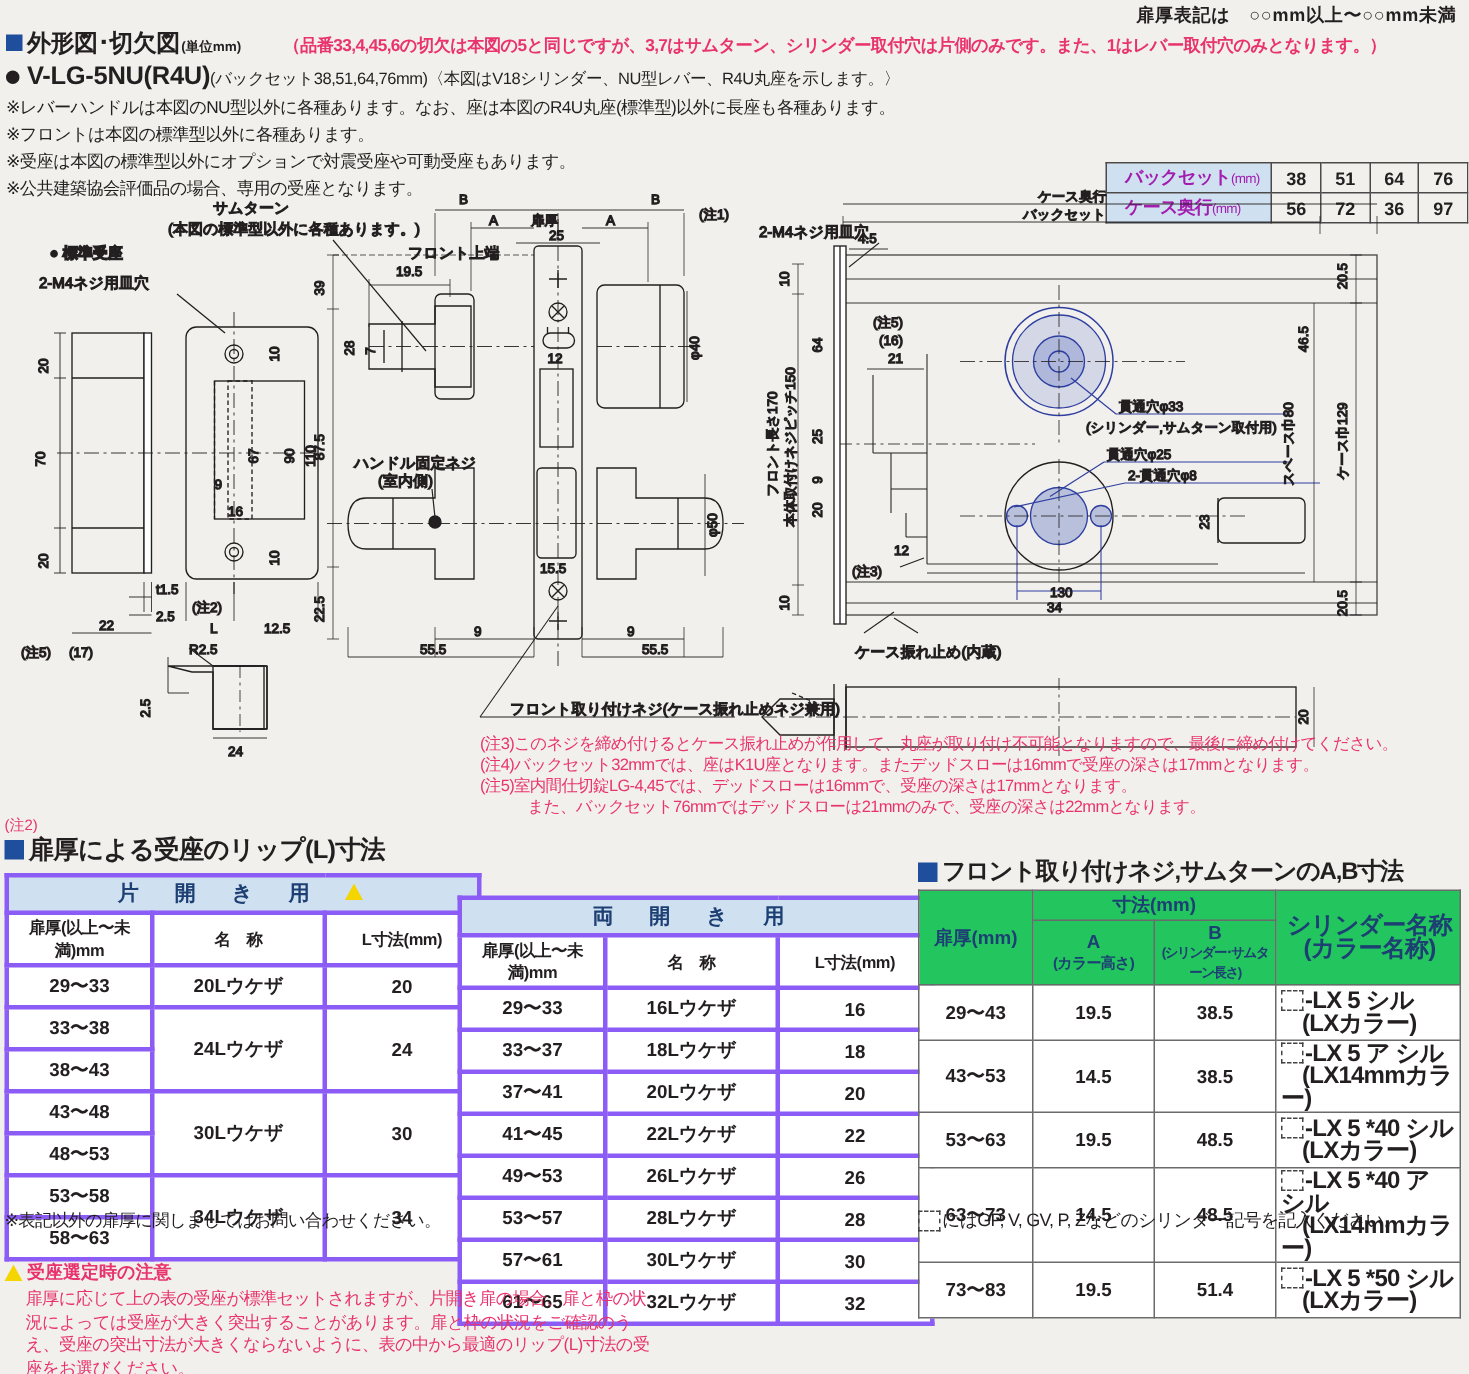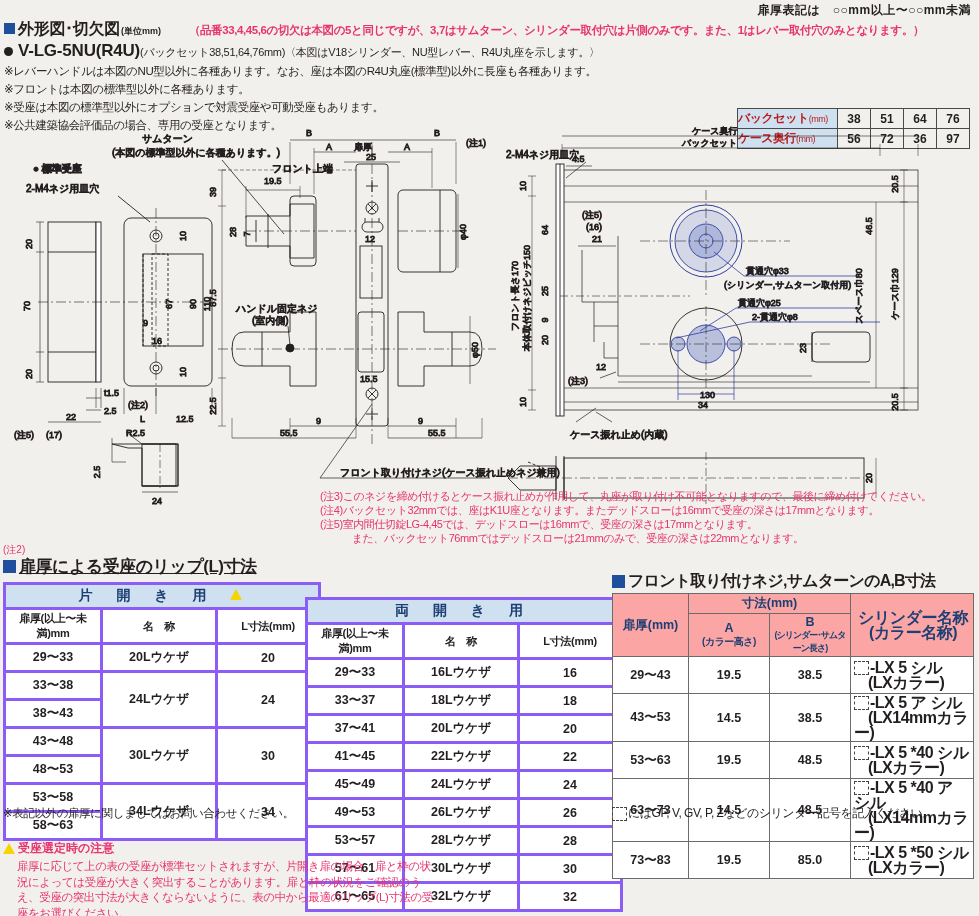--- a/index.html
+++ b/index.html
@@ -24,31 +24,31 @@
   .bullet{display:inline-block;width:9px;height:9px;border-radius:50%;background:#231f20;margin-right:5px;}
   #model-name{font-size:17px;font-weight:bold;letter-spacing:-.2px;}
   #model-bs{font-size:11px;letter-spacing:-.3px;}
   #model-desc{font-size:11px;letter-spacing:-.3px;}
   .b{font-weight:bold;}
   .note-line{font-size:11.5px;letter-spacing:-.4px;left:4px;}
   #nl1{top:64px;} #nl2{top:82px;} #nl3{top:100px;} #nl4{top:118px;}
   
   #bs-table{top:108px;left:737px;border-collapse:collapse;font-size:12px;}
   #bs-table td{border:1px solid #4a4a4a;height:17px;text-align:center;font-weight:bold;}
-  #bs-table td.hd{background:#cfe0f0;text-align:left;padding-left:0;width:98px;color:#b91c1c;letter-spacing:-.5px;}
+  #bs-table td.hd{background:#cfe0f0;text-align:left;padding-left:12px;width:98px;color:#a21caf;letter-spacing:-.5px;}
   #bs-table td.v{width:30px;}
   .u{font-size:9px;font-weight:normal;}
   
   #drawing{top:126px;left:0;width:979px;height:420px;}
   svg{display:block;}
   
   #red-notes{top:489px;left:320px;color:#e8336e;font-size:11px;line-height:14px;letter-spacing:-.45px;font-weight:500;}
   #note2-tag{top:543px;left:3px;color:#e8336e;font-size:10px;}
   
-  #lip-head{top:555px;left:3px;display:flex;align-items:center;text-decoration:underline;}
+  #lip-head{top:555px;left:3px;display:flex;align-items:center;}
   #lip-head .sq{width:13px;height:13px;}
   #lip-head-txt{font-size:17px;font-weight:bold;letter-spacing:-.5px;}
   table.gt{border-collapse:collapse;font-size:12.5px;}
   table.gt td,table.gt th{border:3px solid #8b5cf6;text-align:center;font-weight:bold;color:#231f20;}
   table.gt .grp{background:#cfe0f0;color:#1d3f73;font-size:14px;letter-spacing:10px;height:20px;font-weight:bold;}
   table.gt .colhd{background:#fff;height:20px;font-size:11px;letter-spacing:-.3px;font-weight:bold;}
   table.gt td.d{height:23px;background:#fff;}
   #tbl-kata{top:582px;left:3px;}
   #tbl-kata td.c1{width:92px;} #tbl-kata td.c2{width:110px;} #tbl-kata td.c3{width:98px;}
   #tbl-ryo{top:597px;left:305px;}
@@ -58,21 +58,21 @@
   #warn-block{top:840px;left:3px;width:430px;}
   #warn-title{color:#e8336e;font-weight:bold;font-size:12px;display:flex;align-items:center;}
   #warn-body{color:#e8336e;font-size:11.5px;line-height:15.5px;letter-spacing:-.45px;margin-left:14px;margin-top:2px;font-weight:500;}
   .tri{display:inline-block;width:0;height:0;border-left:6px solid transparent;border-right:6px solid transparent;border-bottom:11px solid #f5d500;margin-right:3px;position:relative;}
   
   #cyl-head{top:571px;left:612px;display:flex;align-items:center;}
   #cyl-head .sq{width:13px;height:13px;}
   #cyl-head-txt{font-size:16px;font-weight:bold;letter-spacing:-.8px;}
   #tbl-cyl{top:593px;left:612px;border-collapse:collapse;font-size:12.5px;}
   #tbl-cyl td{border:1px solid #6b6b6b;text-align:center;font-weight:bold;background:#fff;}
-  #tbl-cyl td.hdc{background:#fca5a5;color:#1d3f73;}
+  #tbl-cyl td.hdc{background:#22c55e;color:#1d3f73;}
   #tbl-cyl td.thk{width:73px;}
   #tbl-cyl td.a{width:78px;}
   #tbl-cyl td.b{width:78px;}
   #tbl-cyl td.nm{width:118px;text-align:left;padding-left:3px;line-height:15px;letter-spacing:-.5px;font-size:16px;}
   #tbl-cyl .sm{font-size:9px;font-weight:bold;letter-spacing:-1px;}
   #tbl-cyl .sm2{font-size:10px;font-weight:bold;letter-spacing:-.5px;}
   .dbox{display:inline-block;width:13px;height:12px;border:1px dashed #444;vertical-align:-2px;margin-right:1px;}
   #cyl-foot{top:805px;left:612px;font-size:12px;letter-spacing:-.5px;display:flex;align-items:center;}
   .dim{font-size:9px;fill:#231f20;font-family:"Liberation Sans",sans-serif;}
   .dimr{font-size:9px;fill:#e8336e;font-family:"Liberation Sans",sans-serif;}
@@ -458,25 +458,20 @@
         <td class="d">37〜41</td>
         <td class="d">20Lウケザ</td>
         <td class="d">20</td>
       </tr>
   <tr>
         <td class="d">41〜45</td>
         <td class="d">22Lウケザ</td>
         <td class="d">22</td>
       </tr>
   <tr>
-        <td class="d">45〜49</td>
-        <td class="d">24Lウケザ</td>
-        <td class="d">24</td>
-      </tr>
-  <tr>
         <td class="d">49〜53</td>
         <td class="d">26Lウケザ</td>
         <td class="d">26</td>
       </tr>
   <tr>
         <td class="d">53〜57</td>
         <td class="d">28Lウケザ</td>
         <td class="d">28</td>
       </tr>
   <tr>
@@ -547,21 +542,21 @@
   </tr>
   <tr>
     <td class="thk" style="height:34px">63〜73</td>
     <td class="a">14.5</td>
     <td class="b">48.5</td>
     <td class="nm"><span class="dbox"></span><span>-LX 5 *40 ア シル</span><br><span style="margin-left:14px">(LX14mmカラー)</span></td>
   </tr>
   <tr>
     <td class="thk" style="height:34px">73〜83</td>
     <td class="a">19.5</td>
-    <td class="b">85.0</td>
+    <td class="b">51.4</td>
     <td class="nm"><span class="dbox"></span><span>-LX 5 *50 シル</span><br><span style="margin-left:14px">(LXカラー)</span></td>
   </tr>
 </tbody>
   </table>
 
 <div class="abs" id="cyl-foot">
   <span class="dbox"></span>
   <span>にはGP, V, GV, P, Zなどのシリンダー記号を記入ください。</span>
 </div>
 

